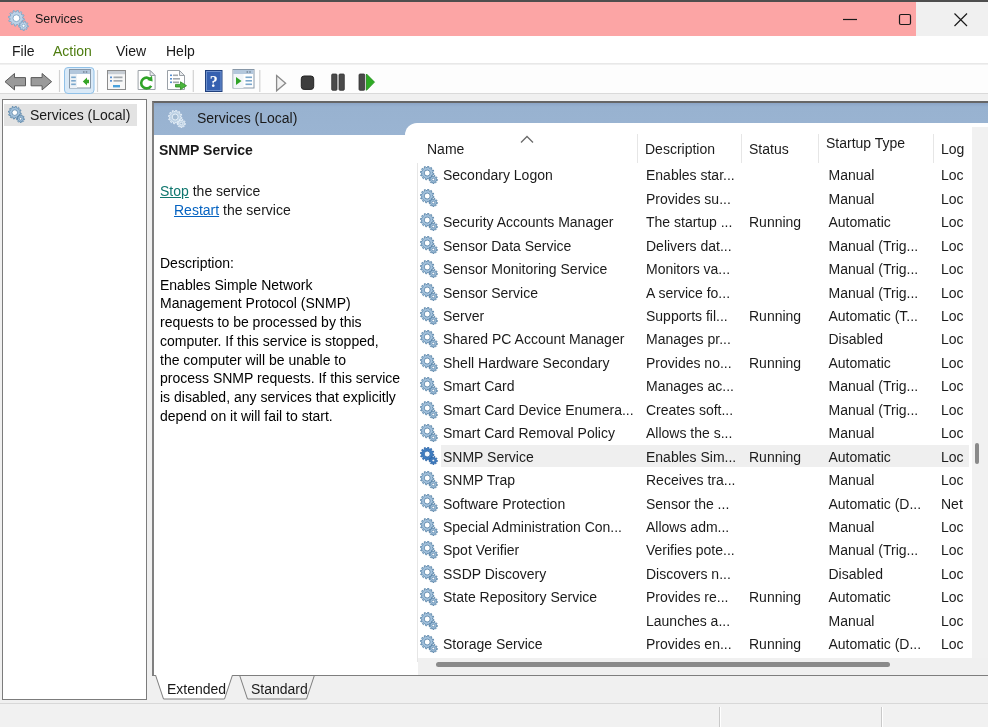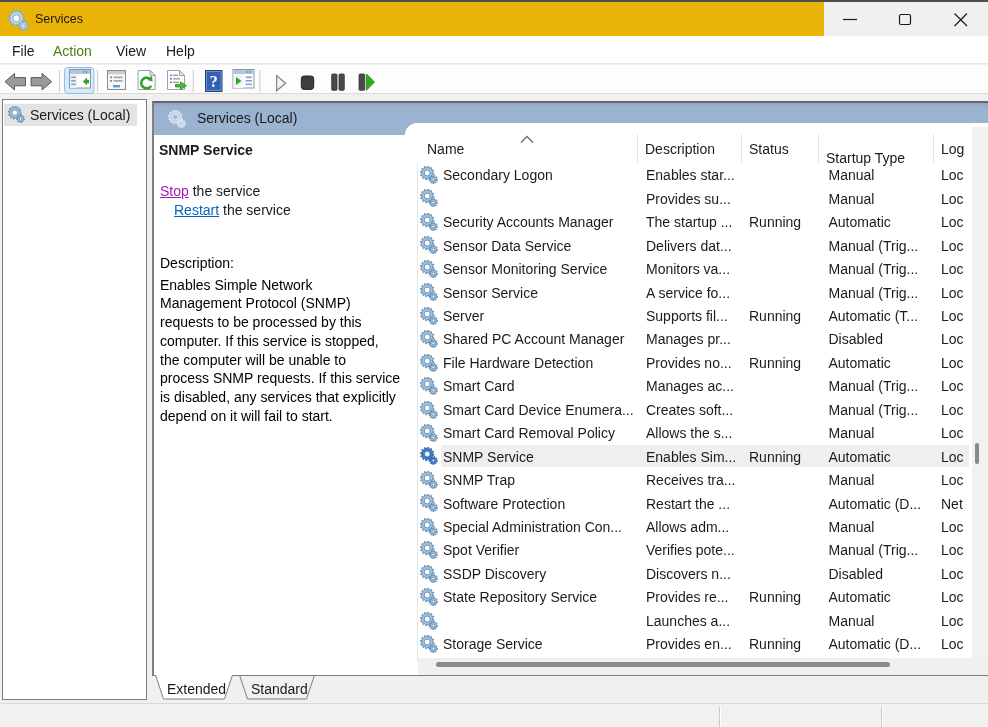--- a/index.html
+++ b/index.html
@@ -33,21 +33,21 @@
         <path d="M14.10,7.83 L15.58,8.39 L15.39,9.58 L13.81,9.65 L13.27,10.88 L14.27,12.10 L13.51,13.03 L12.11,12.31 L11.02,13.10 L11.28,14.66 L10.15,15.09 L9.30,13.76 L7.97,13.90 L7.41,15.38 L6.22,15.19 L6.15,13.61 L4.92,13.07 L3.70,14.07 L2.77,13.31 L3.49,11.91 L2.70,10.82 L1.14,11.08 L0.71,9.95 L2.04,9.10 L1.90,7.77 L0.42,7.21 L0.61,6.02 L2.19,5.95 L2.73,4.72 L1.73,3.50 L2.49,2.57 L3.89,3.29 L4.98,2.50 L4.72,0.94 L5.85,0.51 L6.70,1.84 L8.03,1.70 L8.59,0.22 L9.78,0.41 L9.85,1.99 L11.08,2.53 L12.30,1.53 L13.23,2.29 L12.51,3.69 L13.30,4.78 L14.86,4.52 L15.29,5.65 L13.96,6.50 Z" fill="#bdd1e4" stroke="#eef5fb" stroke-width="0.9"></path>
         <circle cx="8" cy="7.8" r="3.3" fill="#a3bbd2" stroke="#f2f8fd" stroke-width="0.9"></circle>
         <path d="M18.20,14.88 L19.40,15.06 L19.24,16.21 L18.03,16.05 L17.48,17.09 L18.28,18.01 L17.43,18.78 L16.60,17.88 L15.51,18.33 L15.54,19.54 L14.38,19.58 L14.33,18.37 L13.20,18.00 L12.44,18.95 L11.54,18.24 L12.27,17.28 L11.65,16.27 L10.46,16.51 L10.22,15.38 L11.40,15.12 L11.57,13.95 L10.50,13.37 L11.04,12.35 L12.12,12.91 L13.00,12.12 L12.56,10.98 L13.62,10.55 L14.09,11.67 L15.27,11.63 L15.66,10.48 L16.76,10.84 L16.40,12.00 L17.33,12.72 L18.36,12.09 L18.98,13.07 L17.95,13.73 Z" fill="#bdd1e4" stroke="#eef5fb" stroke-width="0.9"></path>
         <circle cx="14.8" cy="15.0" r="1.5" fill="#a3bbd2" stroke="#f2f8fd" stroke-width="0.8"></circle>
       </g>
 </defs>
   </svg>
 
 <div class="abs" style="left:0;top:0;width:988px;height:2px;background:#4e4e4e"></div>
 
-<div class="abs" style="left:0;top:2px;width:824px;height:34px;background:#eab308">
+<div class="abs" style="left:0;top:2px;width:916px;height:34px;background:#fca5a5">
   <svg class="abs" style="left:8px;top:8px" width="21" height="21" viewBox="0 0 20 20">
       <use href="#gearTitle"></use>
     </svg>
   <span class="abs" style="left:35px;top:10px;font-size:12.5px;color:#1a1a1a">Services</span>
   <svg class="abs" style="left:836px;top:8px" width="140" height="20" viewBox="0 0 140 20">
     <line x1="7" y1="9.5" x2="21" y2="9.5" stroke="#1a1a1a" stroke-width="1.2"></line>
     <rect x="63.5" y="4.5" width="11" height="10" rx="1.5" fill="none" stroke="#1a1a1a" stroke-width="1.2"></rect>
     <path d="M118.5,3.5 L131,16 M131,3.5 L118.5,16" stroke="#1a1a1a" stroke-width="1.2" fill="none"></path>
   </svg>
 </div>
@@ -144,37 +144,37 @@
   <svg class="abs" style="left:14px;top:7px" width="18" height="18" viewBox="0 0 20 20">
       <use href="#gearBand"></use>
     </svg>
   <span class="abs" style="left:43px;top:7px;font-size:14px;color:#1a1a1a">Services (Local)</span>
 </div>
 
 <div class="abs" style="left:405px;top:122.5px;width:583px;height:553px;background:#ffffff;border-radius:12px 0 0 0"></div>
 <div class="abs" style="left:417px;top:134px;width:1px;height:528px;background:#e6e6e6"></div>
 
 <div class="abs" style="left:159px;top:141.5px;font-size:14px;font-weight:bold;color:#1a1a1a">SNMP Service</div>
-<div class="abs" style="left:160px;top:183px;font-size:14px;color:#1a1a1a"><span style="color:#a21caf;text-decoration:underline">Stop</span> the service</div>
+<div class="abs" style="left:160px;top:183px;font-size:14px;color:#1a1a1a"><span style="color:#0f766e;text-decoration:underline">Stop</span> the service</div>
 <div class="abs" style="left:174px;top:201.5px;font-size:14px;color:#1a1a1a"><span style="color:#0563c1;text-decoration:underline">Restart</span> the service</div>
 <div class="abs" style="left:160px;top:254.5px;font-size:14px;color:#000;white-space:nowrap">Description:</div>
 <div class="abs" style="left:160px;top:275.5px;font-size:14px;line-height:18.8px;color:#000;white-space:nowrap">Enables Simple Network<br>Management Protocol (SNMP)<br>requests to be processed by this<br>computer. If this service is stopped,<br>the computer will be unable to<br>process SNMP requests. If this service<br>is disabled, any services that explicitly<br>depend on it will fail to start.</div>
 
 <div class="abs" style="left:417px;top:134px;width:571px;height:29px;background:#ffffff">
   <div class="abs" style="left:220px;top:0;width:1px;height:29px;background:#e6e6e6"></div>
   <div class="abs" style="left:323.5px;top:0;width:1px;height:29px;background:#e6e6e6"></div>
   <div class="abs" style="left:401px;top:0;width:1px;height:29px;background:#e6e6e6"></div>
   <div class="abs" style="left:516px;top:0;width:1px;height:29px;background:#e6e6e6"></div>
   <svg class="abs" style="left:101.5px;top:1px" width="16" height="9" viewBox="0 0 16 9">
       <polyline points="2,7.5 8,1.5 14,7.5" fill="none" stroke="#6b6b6b" stroke-width="1.3"></polyline>
     </svg>
   <span class="abs" style="left:10px;top:6.5px;font-size:14px;color:#1b1b1b">Name</span>
   <span class="abs" style="left:228px;top:6.5px;font-size:14px;color:#1b1b1b">Description</span>
   <span class="abs" style="left:332px;top:6.5px;font-size:14px;color:#1b1b1b">Status</span>
-  <span class="abs" style="left:409px;top:16px;font-size:14px;color:#1b1b1b">Startup Type</span>
+  <span class="abs" style="left:409px;top:1px;font-size:14px;color:#1b1b1b">Startup Type</span>
   <span class="abs" style="left:524px;top:6.5px;font-size:14px;color:#1b1b1b">Log</span>
 </div>
 
 <div class="trow" style="top:163.5px">
     <svg class="rg" width="18" height="18" viewBox="0 0 20 20">
       <use href="#gearRow"></use>
     </svg>
     <span class="c1">Secondary Logon</span>
     <span class="c2">Enables star...</span>
     <span class="c3"></span>
@@ -247,21 +247,21 @@
     <span class="c1">Shared PC Account Manager</span>
     <span class="c2">Manages pr...</span>
     <span class="c3"></span>
     <span class="c4">Disabled</span>
     <span class="c5">Loc</span>
   </div>
 <div class="trow" style="top:351.1px">
     <svg class="rg" width="18" height="18" viewBox="0 0 20 20">
       <use href="#gearRow"></use>
     </svg>
-    <span class="c1">File Hardware Detection</span>
+    <span class="c1">Shell Hardware Secondary</span>
     <span class="c2">Provides no...</span>
     <span class="c3">Running</span>
     <span class="c4">Automatic</span>
     <span class="c5">Loc</span>
   </div>
 <div class="trow" style="top:374.5px">
     <svg class="rg" width="18" height="18" viewBox="0 0 20 20">
       <use href="#gearRow"></use>
     </svg>
     <span class="c1">Smart Card</span>
@@ -309,21 +309,21 @@
     <span class="c2">Receives tra...</span>
     <span class="c3"></span>
     <span class="c4">Manual</span>
     <span class="c5">Loc</span>
   </div>
 <div class="trow" style="top:491.8px">
     <svg class="rg" width="18" height="18" viewBox="0 0 20 20">
       <use href="#gearRow"></use>
     </svg>
     <span class="c1">Software Protection</span>
-    <span class="c2">Restart the ...</span>
+    <span class="c2">Sensor the ...</span>
     <span class="c3"></span>
     <span class="c4">Automatic (D...</span>
     <span class="c5">Net</span>
   </div>
 <div class="trow" style="top:515.2px">
     <svg class="rg" width="18" height="18" viewBox="0 0 20 20">
       <use href="#gearRow"></use>
     </svg>
     <span class="c1">Special Administration Con...</span>
     <span class="c2">Allows adm...</span>

